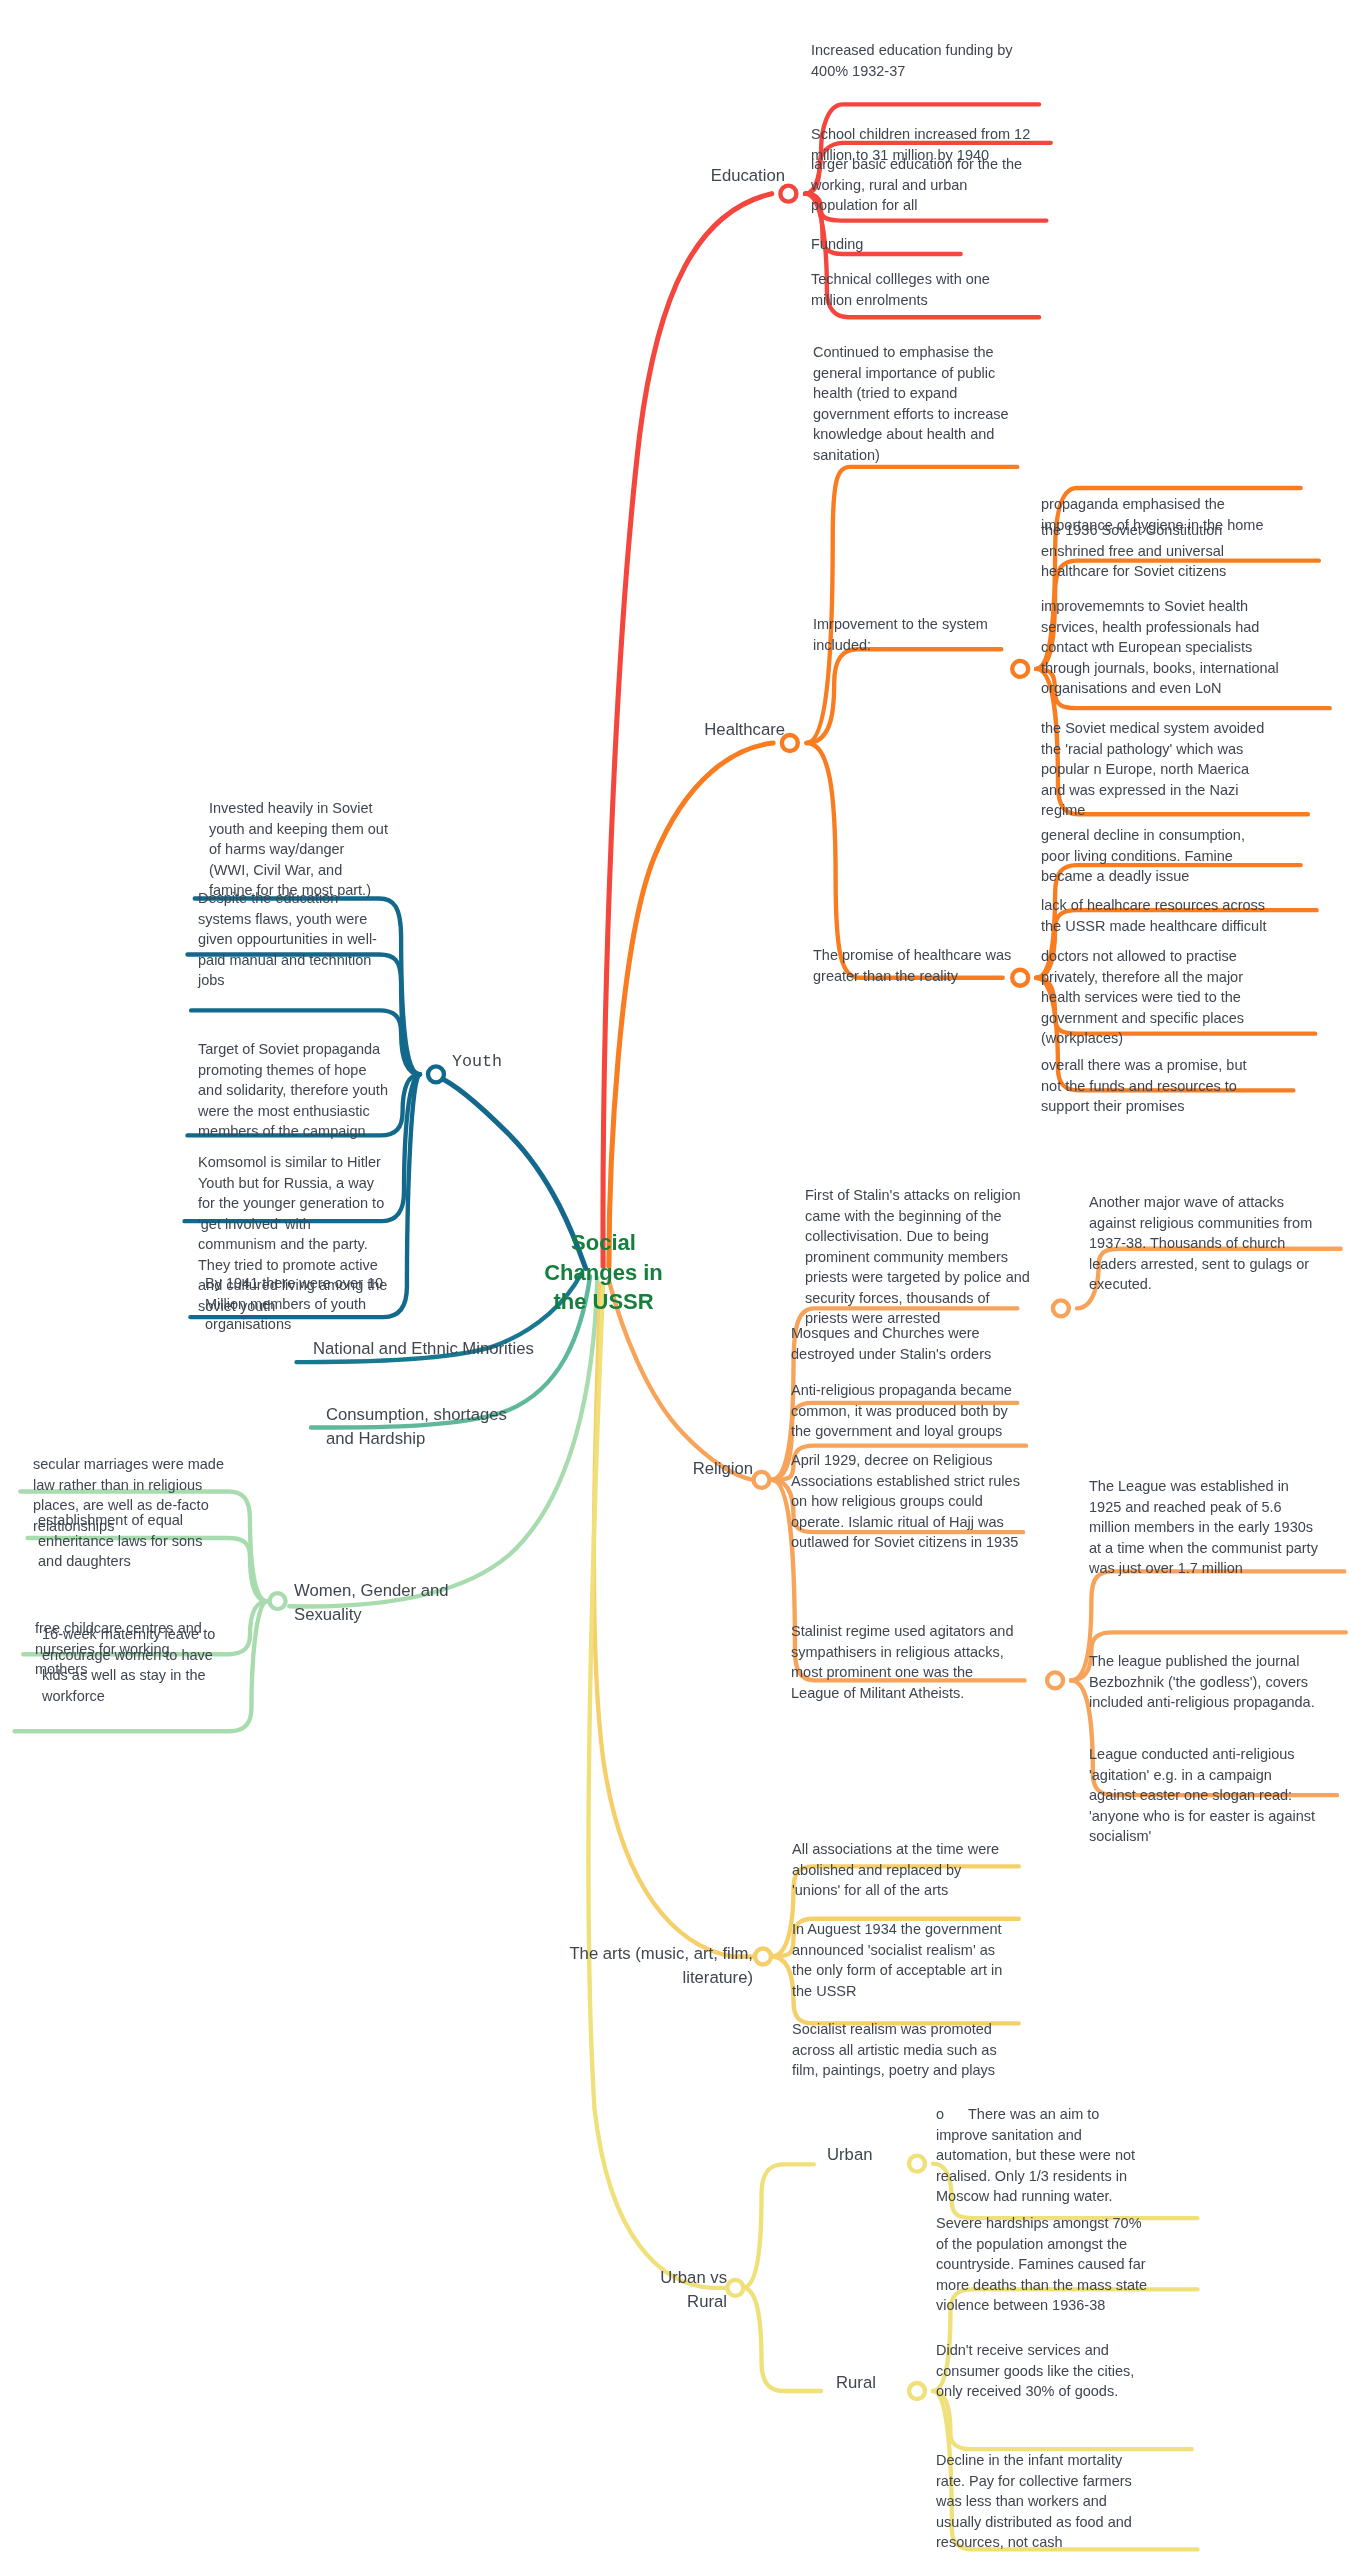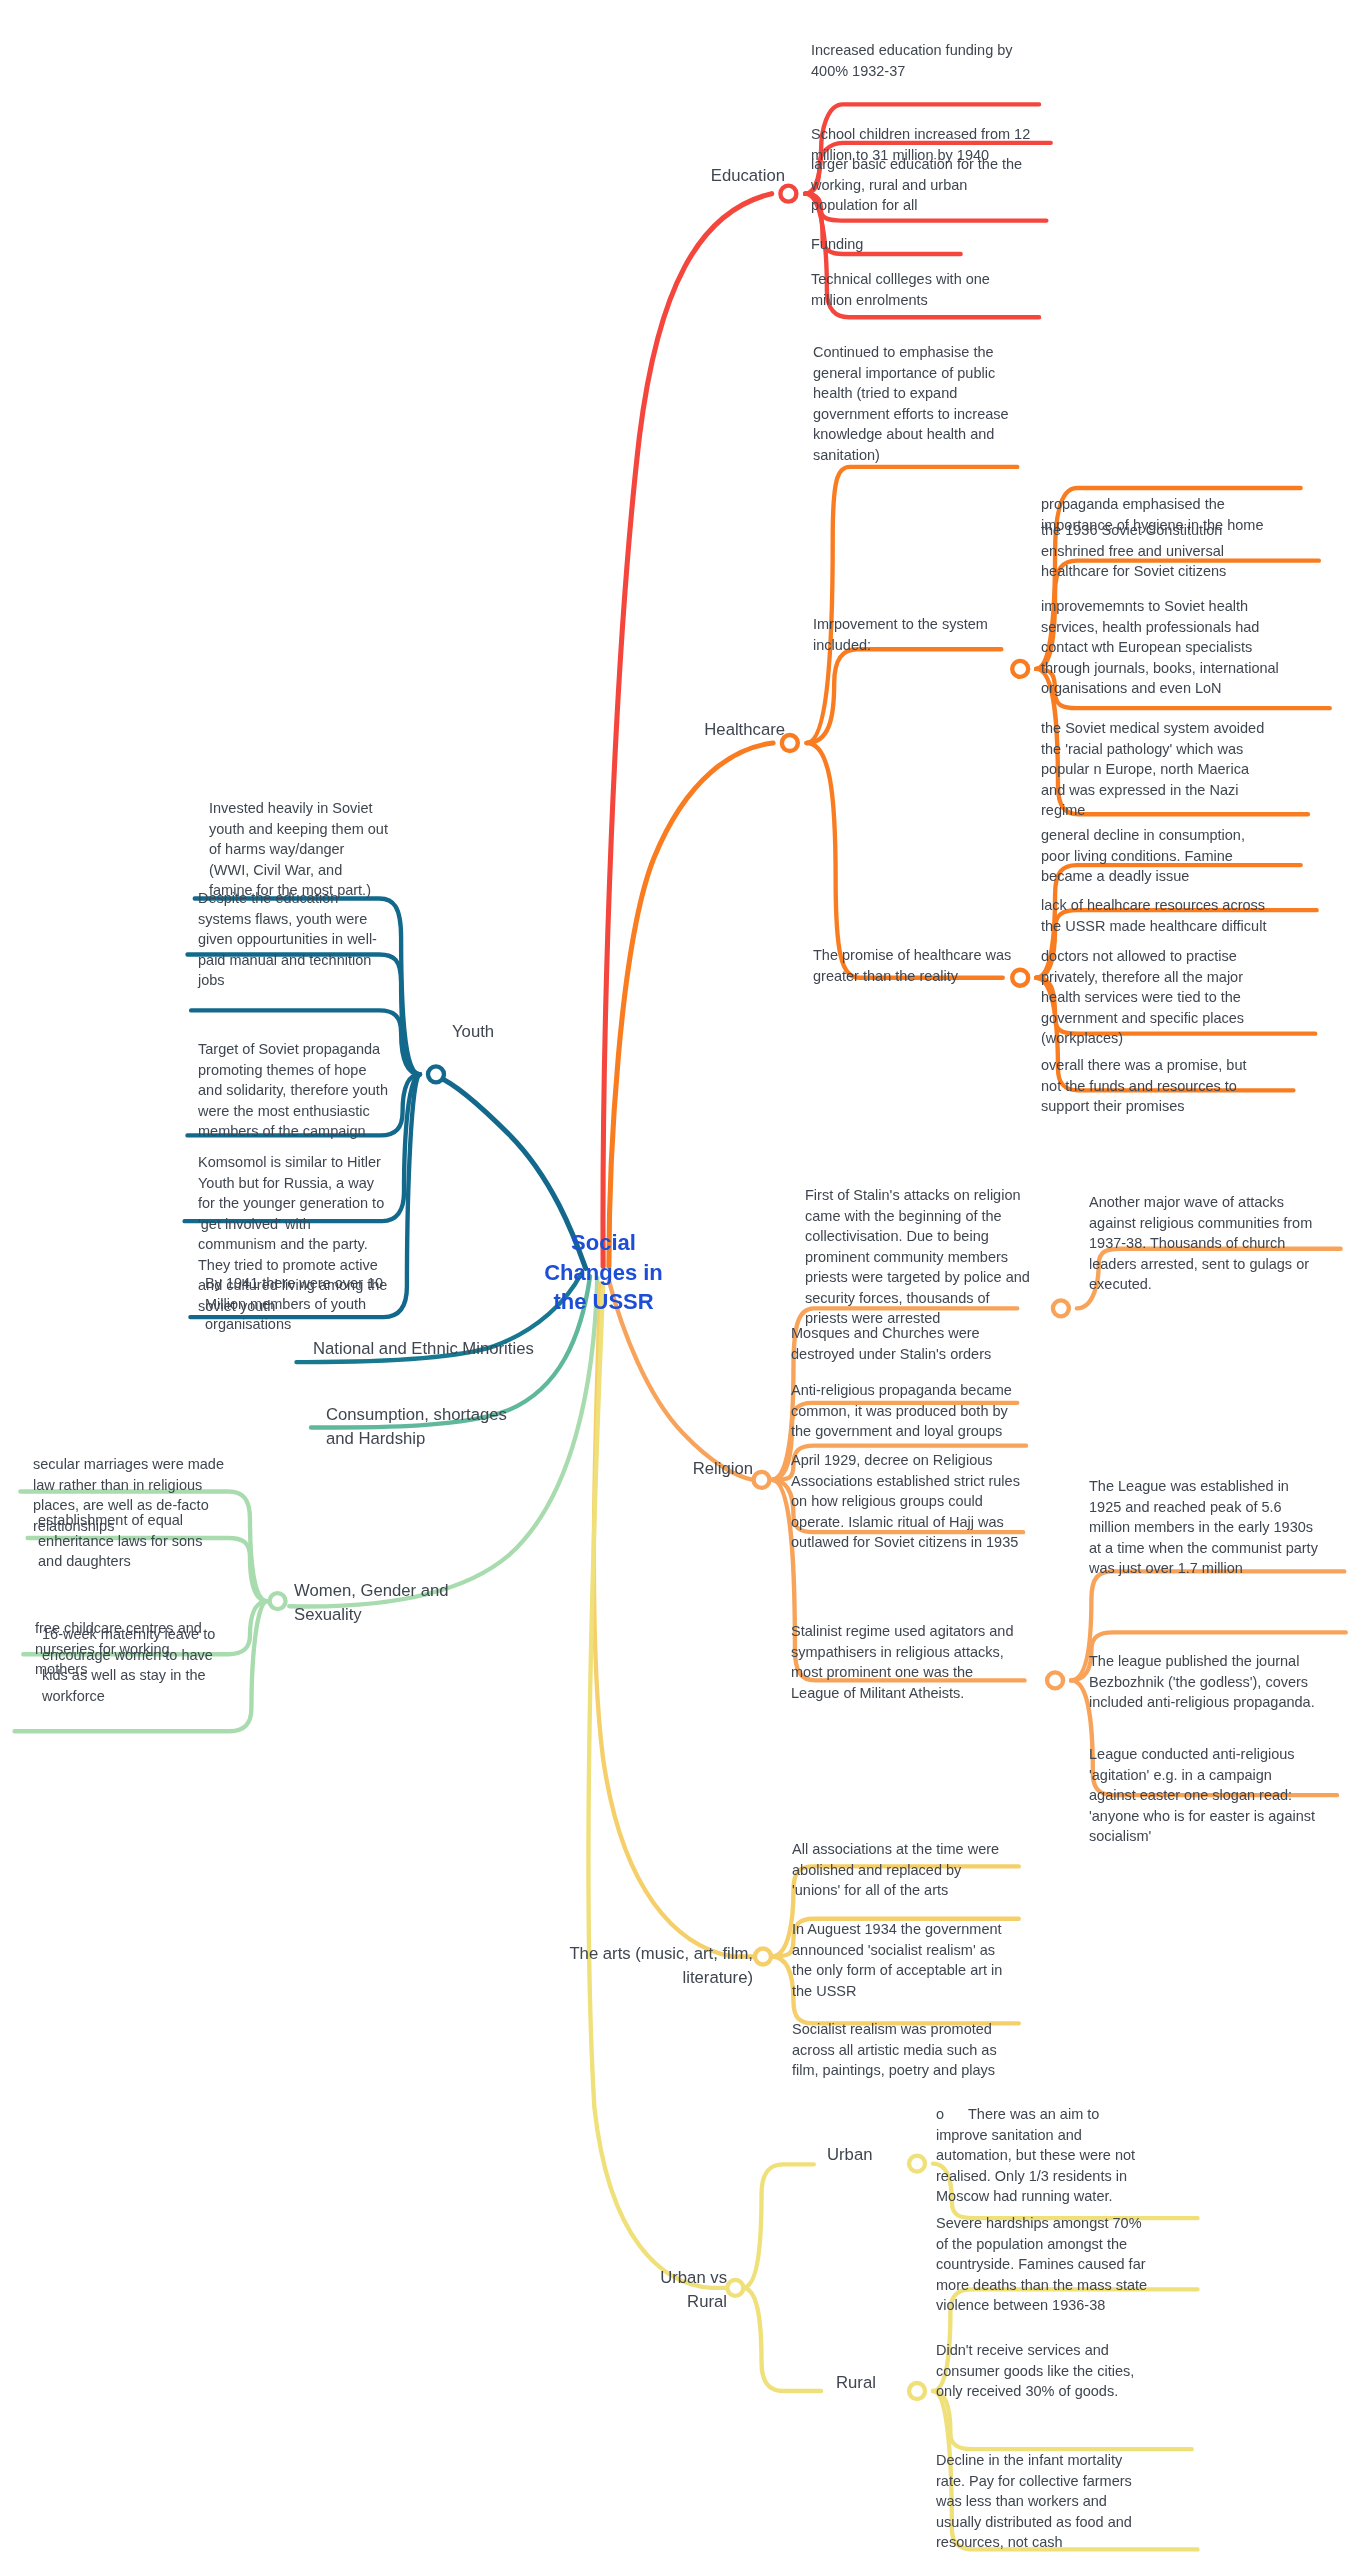--- a/index.html
+++ b/index.html
@@ -8,21 +8,21 @@
     width:1353px;height:2576px;position:relative;overflow:hidden;
     color:#3f4650;
   }
   #canvas{position:absolute;inset:0;width:1353px;height:2576px;}
   svg#wires{position:absolute;left:0;top:0;width:1353px;height:2576px;pointer-events:none;}
   .node{position:absolute;font-size:15.3px;line-height:1.45;color:#3f4650;white-space:pre-wrap;}
   .leaf{font-size:14.5px;line-height:1.42;}
   .branch-label{font-size:16.7px;}
   .root{
     position:absolute;font-weight:bold;font-size:22px;line-height:1.35;
-    color:#1d4ed8;text-align:center;
+    color:#15803d;text-align:center;
   }
 </style>
 </head>
 <body>
 
 <div id="canvas">
 
 <svg id="wires" viewBox="0 0 1862 3544">
   <g fill="none" stroke-linecap="round" stroke-width="6">
 
@@ -143,21 +143,21 @@
 <div class="node leaf" style="left:1041px;top:465px;width:233px;margin-top:29px;">propaganda emphasised the importance of hygiene in the home</div>
 <div class="node leaf" style="left:1041px;top:520px;width:233px;">the 1936 Soviet Constitution enshrined free and universal healthcare for Soviet citizens</div>
 <div class="node leaf" style="left:1041px;top:596px;width:240px;">improvememnts to Soviet health services, health professionals had contact wth European specialists through journals, books, international organisations and even LoN</div>
 <div class="node leaf" style="left:1041px;top:718px;width:233px;">the Soviet medical system avoided the 'racial pathology' which was popular n Europe, north Maerica and was expressed in the Nazi regime</div>
 
 <div class="node leaf" style="left:1041px;top:825px;width:225px;">general decline in consumption, poor living conditions. Famine became a deadly issue</div>
 <div class="node leaf" style="left:1041px;top:895px;width:233px;">lack of healhcare resources across the USSR made healthcare difficult</div>
 <div class="node leaf" style="left:1041px;top:946px;width:233px;">doctors not allowed to practise privately, therefore all the major health services were tied to the government and specific places (workplaces)</div>
 <div class="node leaf" style="left:1041px;top:1055px;width:225px;">overall there was a promise, but not the funds and resources to support their promises</div>
 
-<div class="node branch-label" style="left:452px;top:1020px;width:116px;">Youth</div>
+<div class="node branch-label" style="left:452px;top:1050px;width:116px;font-family:Liberation Mono, monospace;">Youth</div>
 
 <div class="node leaf" style="left:209px;top:798px;width:179px;">Invested heavily in Soviet youth and keeping them out of harms way/danger (WWI, Civil War, and famine for the most part.)</div>
 <div class="node leaf" style="left:198px;top:888px;width:190px;">Despite the education systems flaws, youth were given oppourtunities in well-paid manual and technition jobs</div>
 <div class="node leaf" style="left:198px;top:1039px;width:190px;">Target of Soviet propaganda promoting themes of hope and solidarity, therefore youth were the most enthusiastic members of the campaign</div>
 <div class="node leaf" style="left:198px;top:1152px;width:190px;">Komsomol is similar to Hitler Youth but for Russia, a way for the younger generation to 'get involved' with communism and the party. They tried to promote active and cultured living among the soviet youth</div>
 <div class="node leaf" style="left:205px;top:1273px;width:183px;">By 1941 there were over 10 Million members of youth organisations</div>
 
 <div class="node branch-label" style="left:313px;top:1337px;width:247px;">National and Ethnic Minorities</div>
 
 <div class="node branch-label" style="left:326px;top:1403px;width:182px;">Consumption, shortages and Hardship</div>

